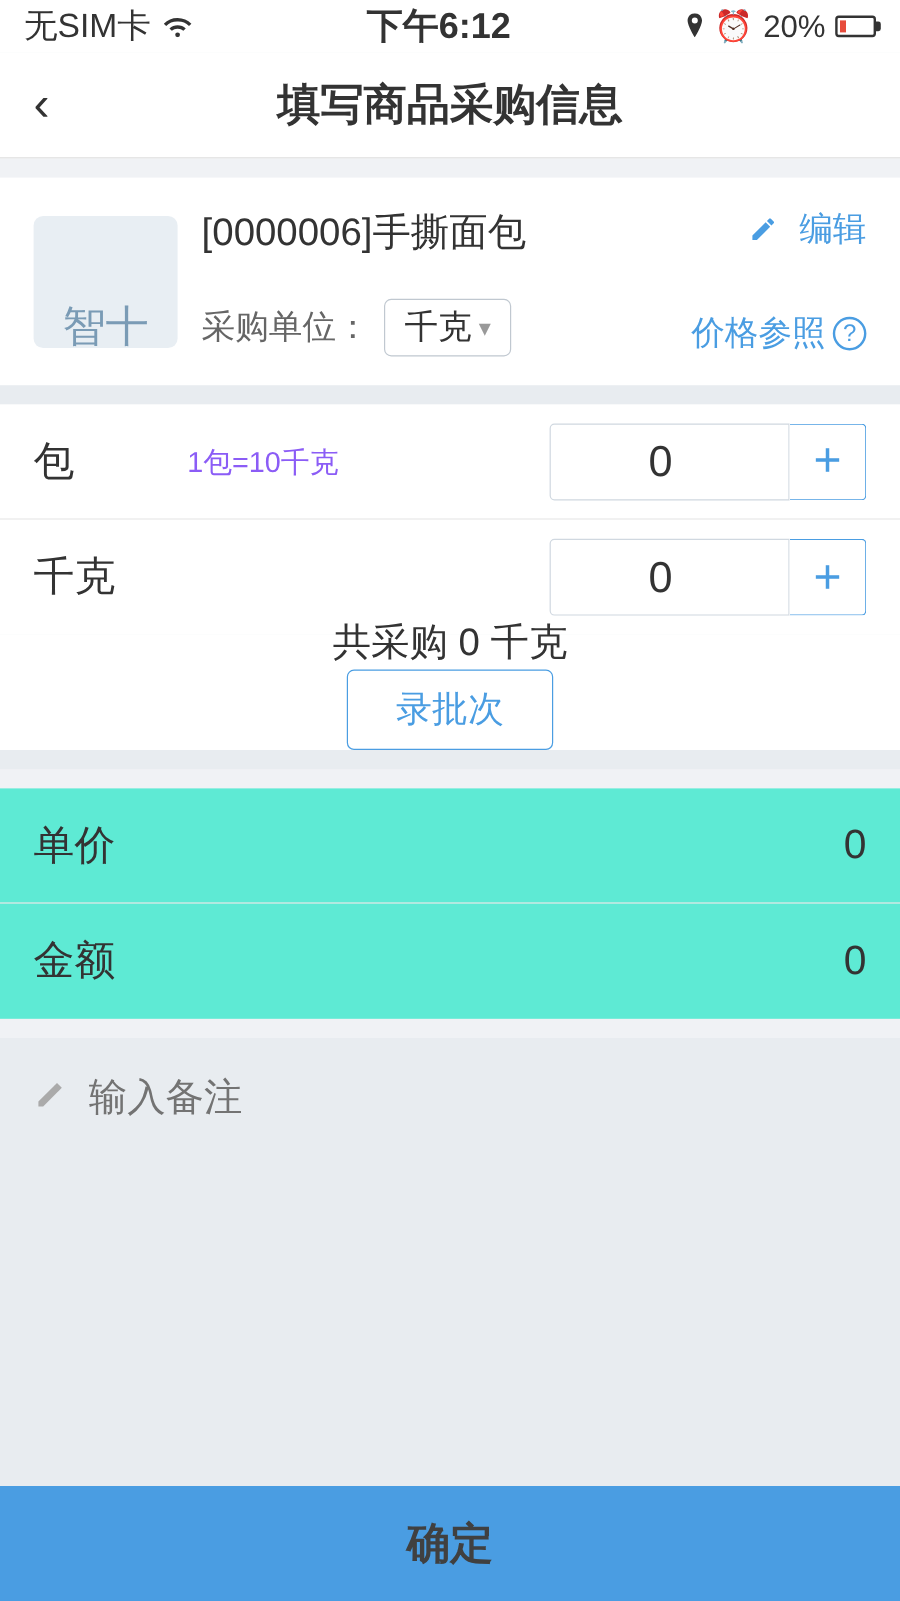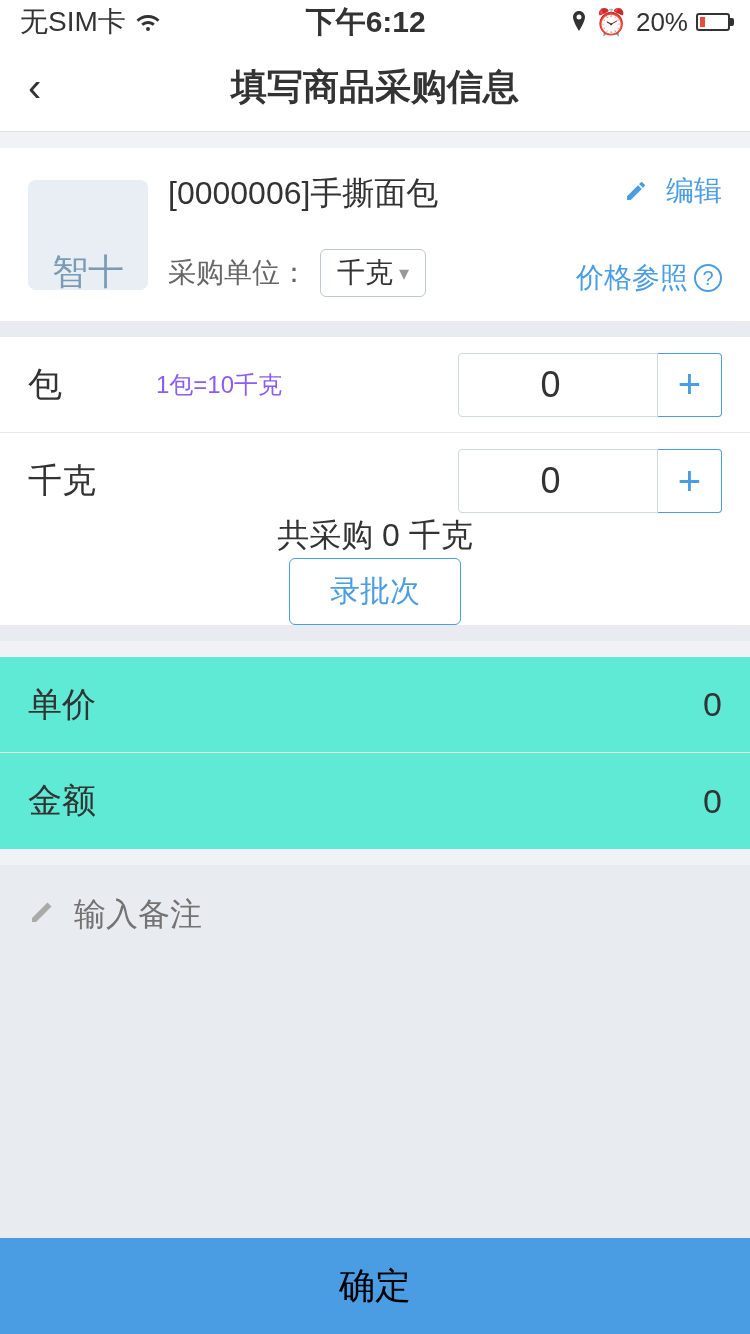--- a/index.html
+++ b/index.html
@@ -293,22 +293,22 @@
       width: 750px;
       height: 96px;
       background: #4a9de2;
       display: flex;
       align-items: center;
       justify-content: center;
       cursor: pointer;
     }
     .confirm-btn-label {
       font-size: 36px;
-      color: #000000;
-      font-weight: 400;
+      color: #404040;
+      font-weight: 700;
     }
 
     
     .main-content {
       padding-bottom: 96px;
     }
   </style>
 </head>
 <body>
 

